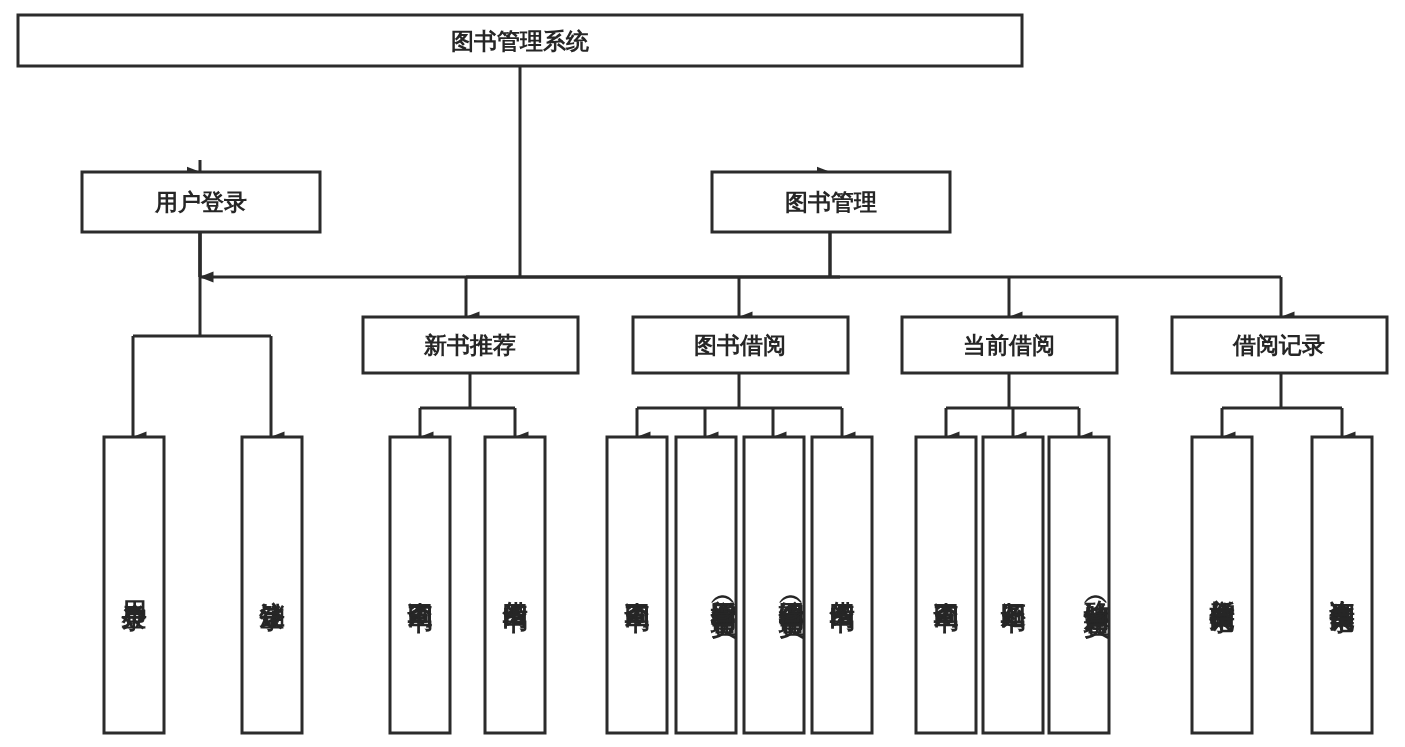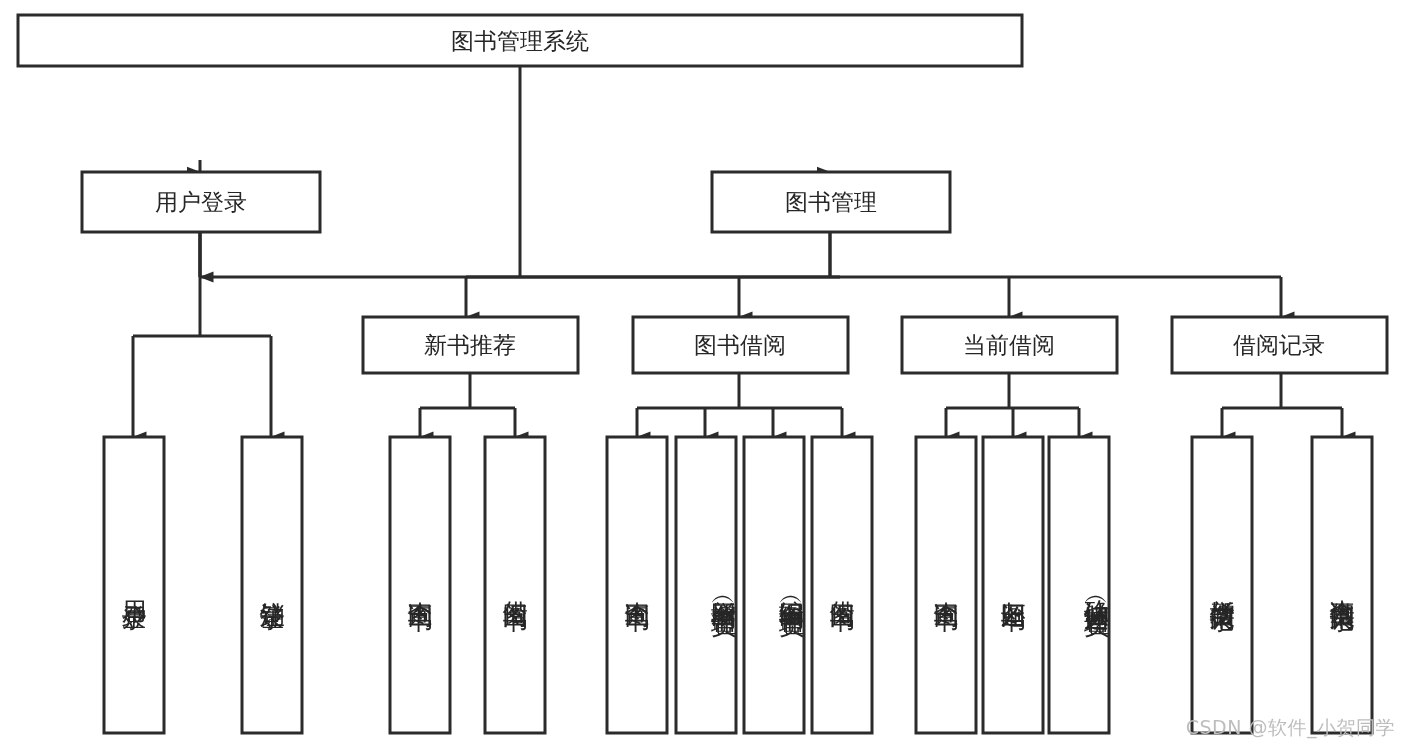--- a/index.html
+++ b/index.html
@@ -1,17 +1,17 @@
 <!DOCTYPE html>
 <html><head>
 <meta charset="utf-8">
 <style>
   html,body{margin:0;padding:0;background:#ffffff;}
   body{font-family:"DejaVu Sans","Liberation Sans",sans-serif;}
-  #stage{position:relative;width:1405px;height:747px;background:#ffffff;overflow:hidden;}
+  #stage{position:relative;width:1405px;height:747px;background:#ffffff;overflow:hidden;font-weight:bold;}
   #diagram{position:absolute;left:0;top:0;width:1405px;height:747px;}
   .node-rect{fill:#ffffff;stroke:#2b2b2b;stroke-width:3;}
   .conn{stroke:#2b2b2b;stroke-width:3;fill:none;stroke-linecap:butt;}
   .arrow-head{fill:#2b2b2b;stroke:none;}
   .node-label{font-family:"DejaVu Sans","Liberation Sans",sans-serif;font-size:23px;fill:#262626;}
   .leaf-text-wrap{position:absolute;display:flex;align-items:center;justify-content:center;
     writing-mode:vertical-rl;text-orientation:upright;letter-spacing:2px;
     font-size:25px;color:#262626;line-height:1.02;pointer-events:none;}
   .watermark{position:absolute;right:10px;bottom:6px;font-size:19px;color:#bdbdbd;
     font-family:"DejaVu Sans","Liberation Sans",sans-serif;letter-spacing:0.5px;
@@ -147,14 +147,13 @@
   <div class="leaf-text-wrap" style="left:744px;top:437px;width:60px;height:296px;align-items:flex-start;padding-top:8px;box-sizing:border-box;">编辑图书（管理员）</div>
   <div class="leaf-text-wrap" style="left:812px;top:437px;width:60px;height:296px;">借阅图书</div>
 
   <div class="leaf-text-wrap" style="left:916px;top:437px;width:60px;height:296px;">查询图书</div>
   <div class="leaf-text-wrap" style="left:983px;top:437px;width:60px;height:296px;">归还图书</div>
   <div class="leaf-text-wrap" style="left:1049px;top:437px;width:60px;height:296px;align-items:flex-start;padding-top:8px;box-sizing:border-box;">确认归还（管理员）</div>
 
   <div class="leaf-text-wrap" style="left:1192px;top:437px;width:60px;height:296px;">新增借阅记录</div>
   <div class="leaf-text-wrap" style="left:1312px;top:437px;width:60px;height:296px;">查询借阅记录</div>
 
-  <div class="watermark">CSDN @软件_小贺同学</div>
 </div>
 
 </body></html>

